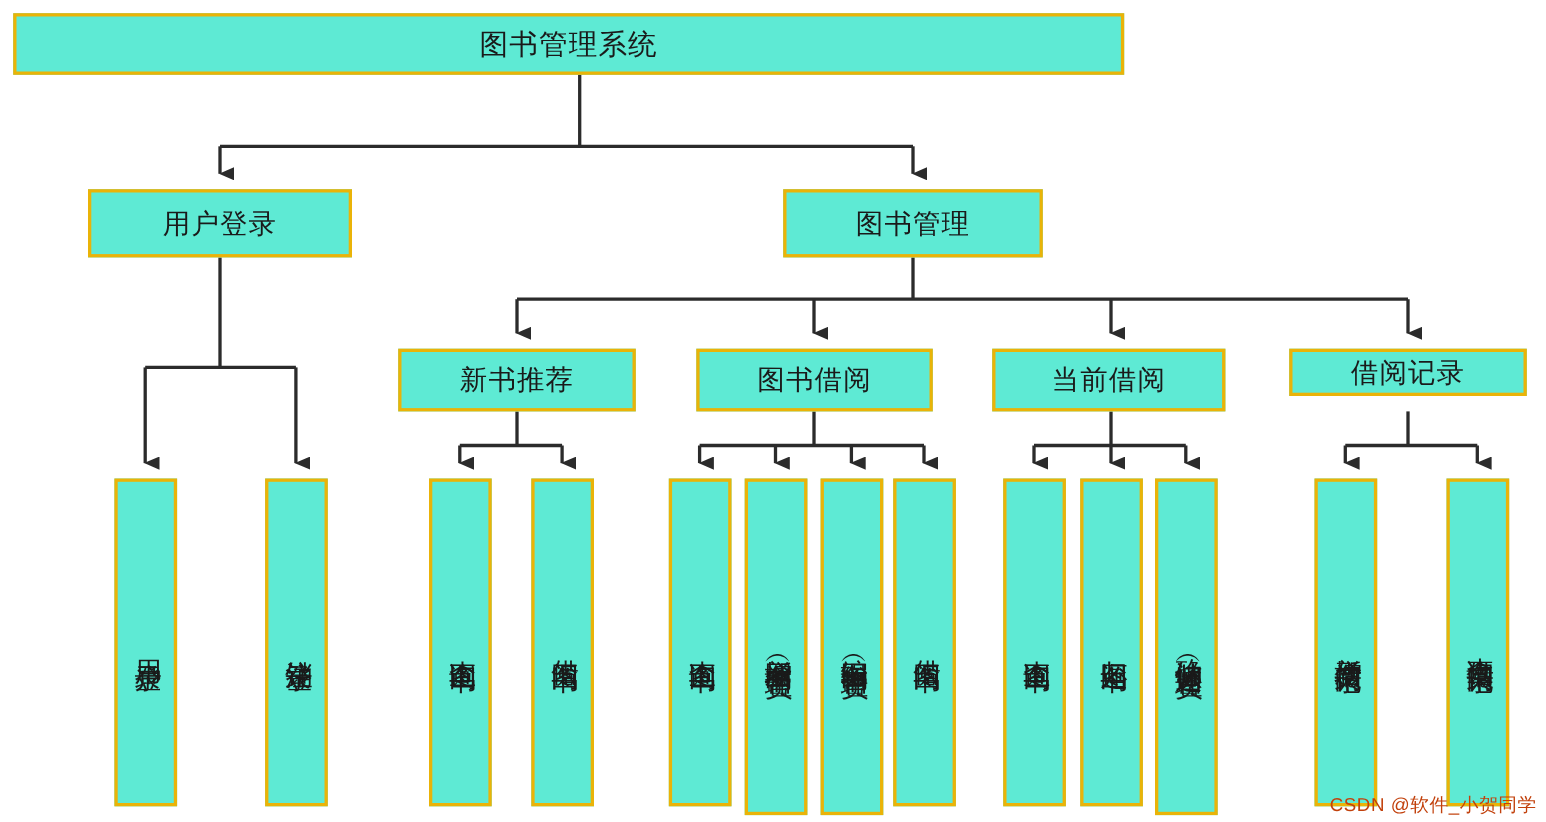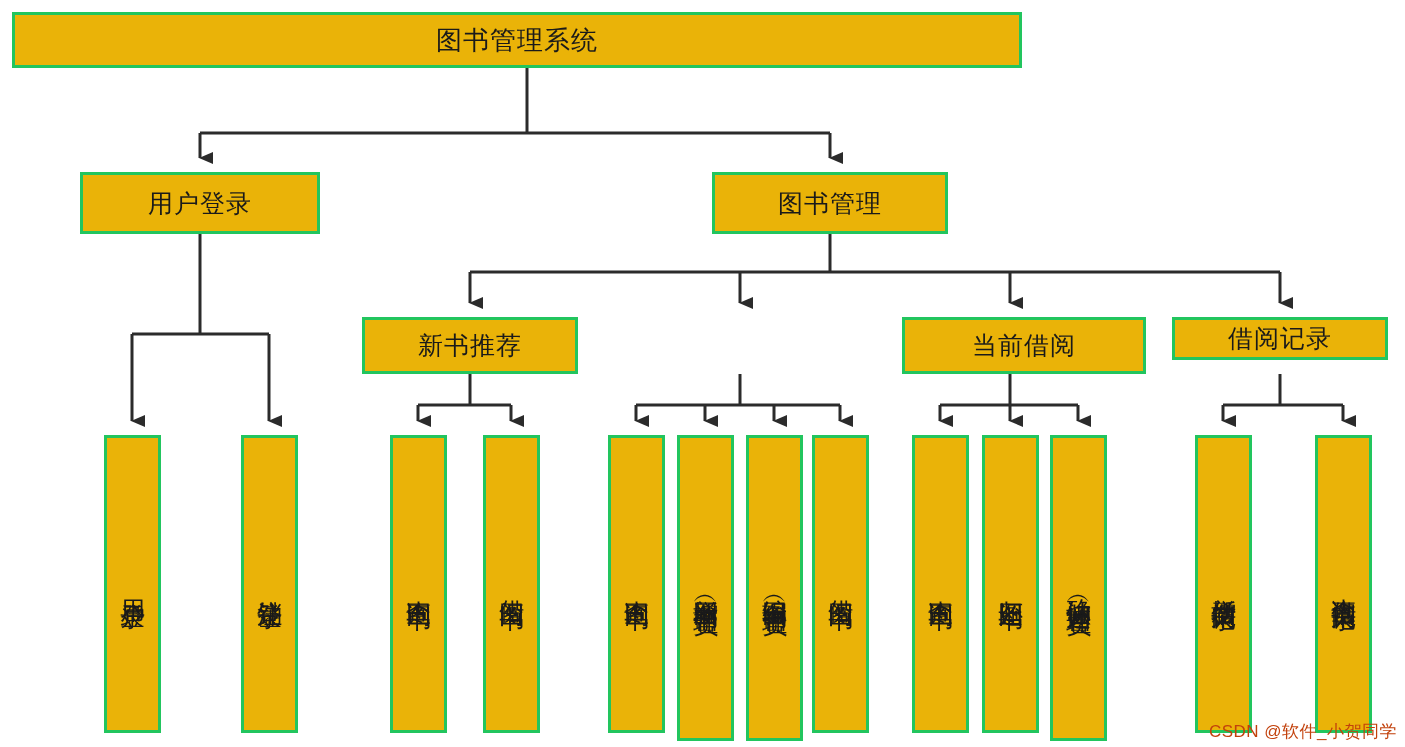--- a/index.html
+++ b/index.html
@@ -22,26 +22,27 @@
     position: absolute;
     left: 0;
     top: 0;
     width: 1405px;
     height: 747px;
     pointer-events: none;
   }
   .node {
     position: absolute;
     box-sizing: border-box;
-    border: 3px solid #22c55e;
-    background: #eab308;
+    border: 3px solid #eab308;
+    background: #5eead4;
     display: flex;
     align-items: center;
     justify-content: center;
     color: #1a1a1a;
+    font-family: Liberation Mono, monospace;
   }
   .node.horiz {
     font-size: 25px;
     letter-spacing: 1px;
   }
   .node.vert {
     writing-mode: vertical-rl;
     text-orientation: upright;
     font-size: 25px;
     line-height: 1.18;
@@ -118,21 +119,22 @@
       <path d="M 1343 405 L 1343 421" marker-end="url(#arrow)"></path>
     </g>
   </svg>
 
   <div class="node horiz title" style="left:12px; top:12px; width:1010px; height:56px;">图书管理系统</div>
 
   <div class="node horiz" style="left:80px; top:172px; width:240px; height:62px;">用户登录</div>
   <div class="node horiz" style="left:712px; top:172px; width:236px; height:62px;">图书管理</div>
 
   <div class="node horiz" style="left:362px; top:317px; width:216px; height:57px;">新书推荐</div>
-  <div class="node horiz" style="left:902px; top:317px; width:244px; height:57px;">当前借阅</div>
+  <div class="node horiz" style="left:633px; top:317px; width:215px; height:57px;">图书借阅</div>
+  <div class="node horiz" style="left:902px; top:317px; width:212px; height:57px;">当前借阅</div>
   <div class="node horiz" style="left:1172px; top:317px; width:216px; height:43px;">借阅记录</div>
 
   <div class="node vert" style="left:104px; top:435px; width:57px; height:298px;">用户登录</div>
   <div class="node vert" style="left:241px; top:435px; width:57px; height:298px;">注销登录</div>
   <div class="node vert" style="left:390px; top:435px; width:57px; height:298px;">查询图书</div>
   <div class="node vert" style="left:483px; top:435px; width:57px; height:298px;">借阅图书</div>
   <div class="node vert" style="left:608px; top:435px; width:57px; height:298px;">查询图书</div>
   <div class="node vert" style="left:677px; top:435px; width:57px; height:306px;">新增图书（管理员）</div>
   <div class="node vert" style="left:746px; top:435px; width:57px; height:306px;">编辑图书（管理员）</div>
   <div class="node vert" style="left:812px; top:435px; width:57px; height:298px;">借阅图书</div>

